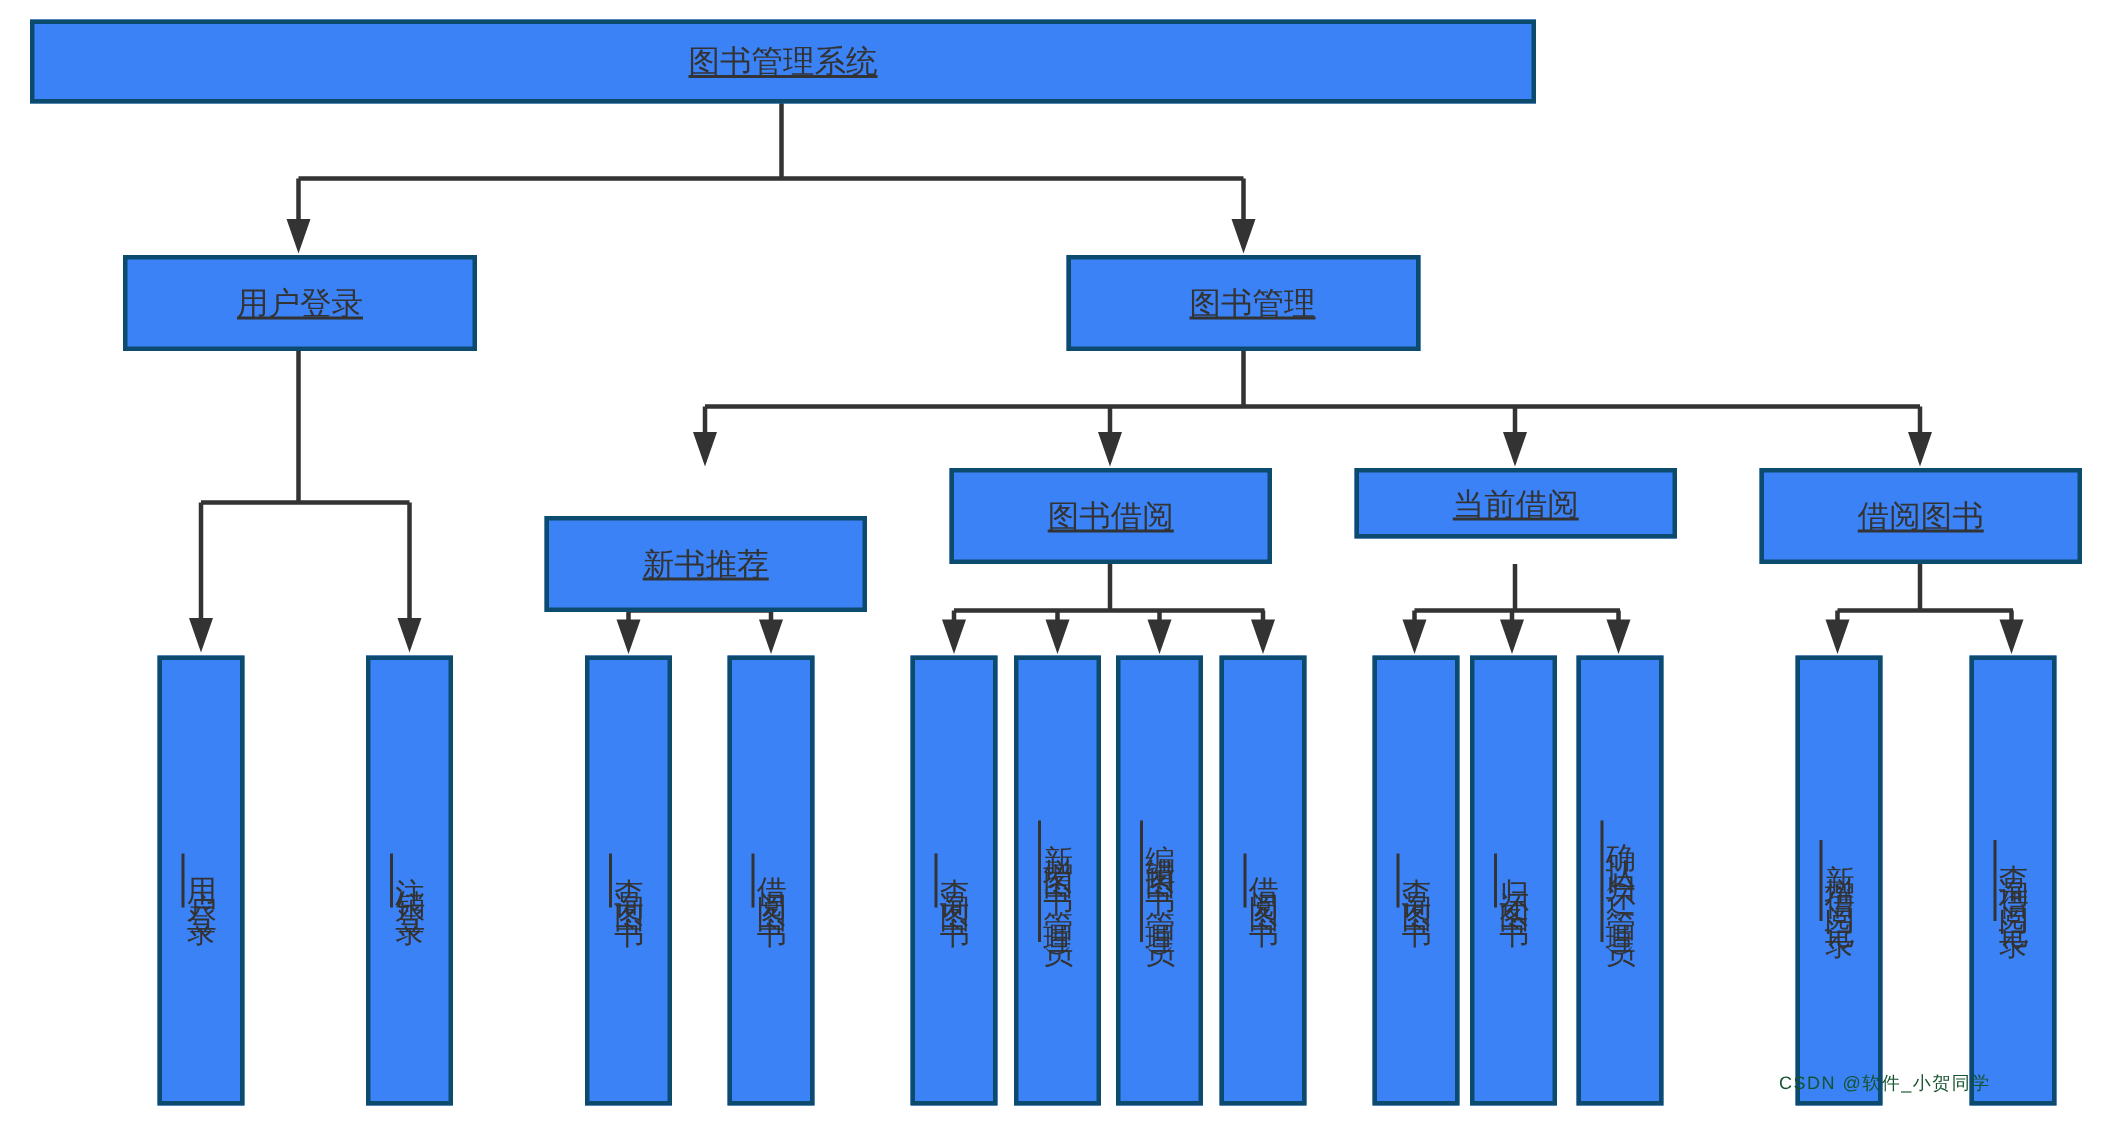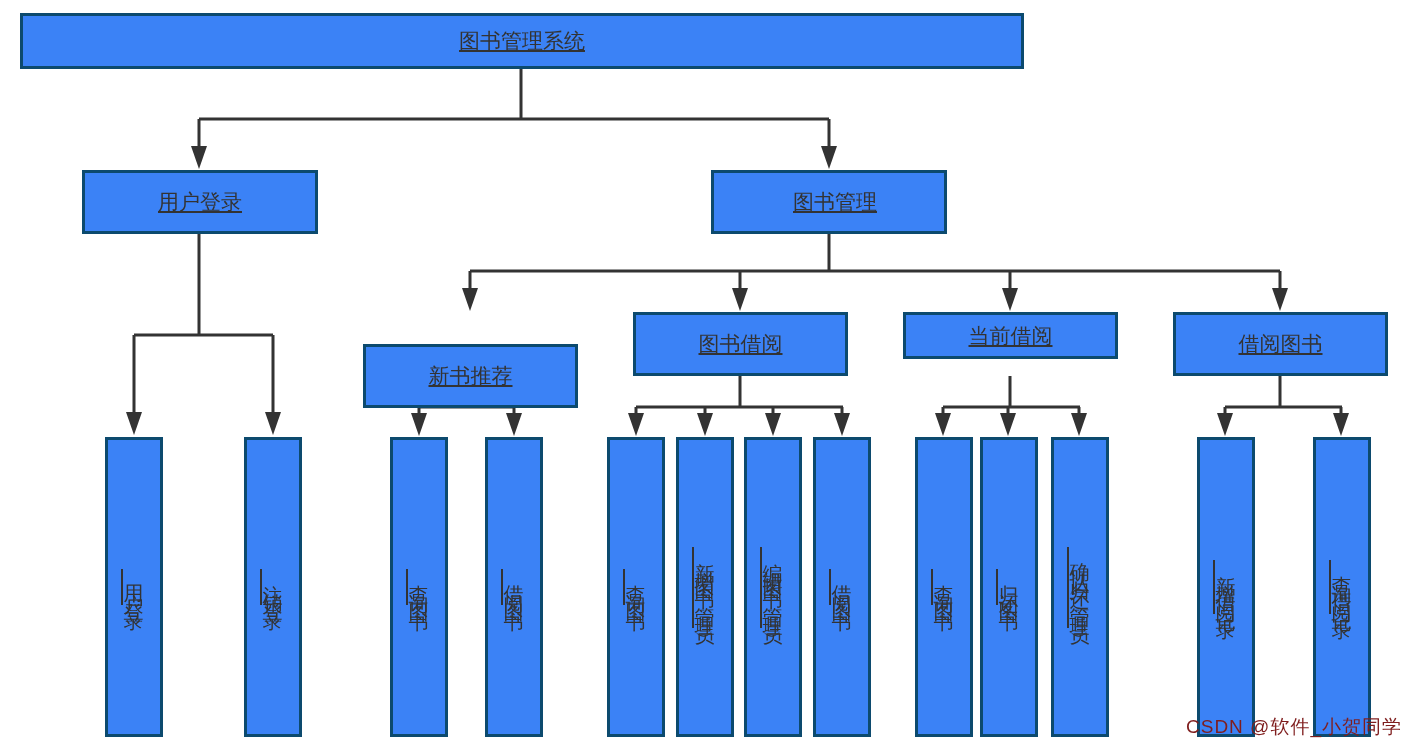--- a/index.html
+++ b/index.html
@@ -12,22 +12,22 @@
   .box {
     position:absolute; box-sizing:border-box; background:#3b82f6;
     border:3px solid #0c4a6e; display:flex; align-items:center; justify-content:center;text-decoration:underline;
   }
   .hbox span { font-size:21px; white-space:nowrap; }
   .vbox span {
     writing-mode:vertical-rl; text-orientation:mixed;
     font-size:20px; line-height:1; letter-spacing:9px; white-space:nowrap;
   }
   .watermark {
-    position:absolute; left:1186px; top:714px; font-size:19px;
-    color:#7f1d1d; letter-spacing:1px; white-space:nowrap; z-index:5;
+    position:absolute; left:1186px; top:714px; font-size:12px;
+    color:#14532d; letter-spacing:1px; white-space:nowrap; z-index:5;
   }
   
   #n-root  { left:20px;  top:13px;  width:1004px; height:56px; }
   #n-login { left:82px;  top:170px; width:236px;  height:64px; }
   #n-mgmt  { left:711px; top:170px; width:236px;  height:64px;padding-left:12px; }
   #n-rec   { left:363px; top:312px; width:215px;  height:64px;margin-top:32px; }
   #n-bor   { left:633px; top:312px; width:215px;  height:64px; }
   #n-cur   { left:903px; top:312px; width:215px;  height:47px; }
   #n-hist  { left:1173px;top:312px; width:215px;  height:64px; }
   .vbox    { top:437px; width:58px; height:300px; }

